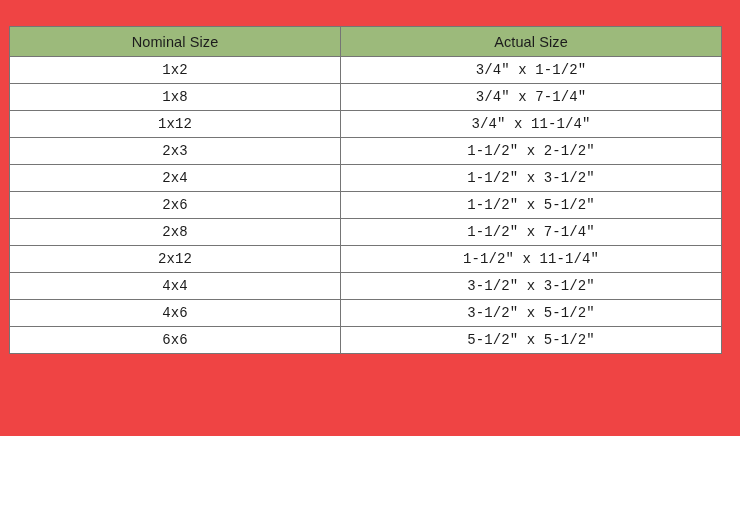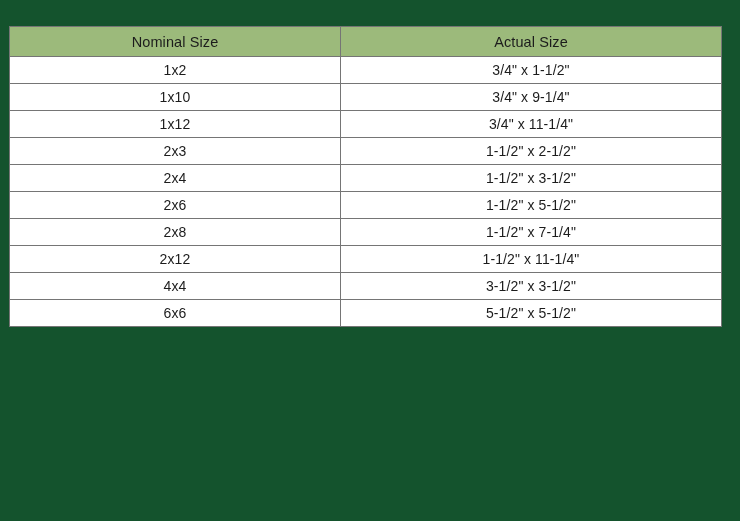--- a/index.html
+++ b/index.html
@@ -10,22 +10,22 @@
   body {
     width: 740px;
     height: 521px;
     overflow: hidden;
     font-family: "Liberation Sans", sans-serif;
     -webkit-font-smoothing: antialiased;
   }
   .page {
     position: relative;
     width: 740px;
-    height: 521px;
-    background: #14532d;
+    height: 436px;
+    background: #ef4444;
   }
   .table-wrap {
     position: absolute;
     left: 9px;
     top: 26px;
     width: 712px;
   }
   table.size-table {
     border-collapse: collapse;
     table-layout: fixed;
@@ -51,21 +51,21 @@
     letter-spacing: 0.1px;
   }
   table.size-table tbody td {
     background: #ffffff;
     height: 26px;
     font-size: 14px;
     font-weight: normal;
     letter-spacing: 0.1px;
   }
 </style>
-<style>table.size-table thead th{background:#9cba7b;color:#1c1c1c;}table.size-table tbody td{background:#ffffff;color:#1c1c1c;}table.size-table th,table.size-table td{border-color:#757575;}</style></head>
+<style>table.size-table thead th{background:#9cba7b;color:#1c1c1c;}table.size-table tbody td{background:#ffffff;color:#1c1c1c;font-family:Liberation Mono, monospace;}table.size-table th,table.size-table td{border-color:#757575;}</style></head>
 <body>
 
 <div class="page">
   <div class="table-wrap">
     <table class="size-table">
       <colgroup>
         <col class="col-nominal">
         <col class="col-actual">
       </colgroup>
       <thead>
@@ -73,22 +73,22 @@
           <th>Nominal Size</th>
           <th>Actual Size</th>
         </tr>
       </thead>
       <tbody id="table-body">
           <tr>
             <td>1x2</td>
             <td>3/4" x 1-1/2"</td>
           </tr>
           <tr>
-            <td>1x10</td>
-            <td>3/4" x 9-1/4"</td>
+            <td>1x8</td>
+            <td>3/4" x 7-1/4"</td>
           </tr>
           <tr>
             <td>1x12</td>
             <td>3/4" x 11-1/4"</td>
           </tr>
           <tr>
             <td>2x3</td>
             <td>1-1/2" x 2-1/2"</td>
           </tr>
           <tr>
@@ -105,19 +105,23 @@
           </tr>
           <tr>
             <td>2x12</td>
             <td>1-1/2" x 11-1/4"</td>
           </tr>
           <tr>
             <td>4x4</td>
             <td>3-1/2" x 3-1/2"</td>
           </tr>
           <tr>
+            <td>4x6</td>
+            <td>3-1/2" x 5-1/2"</td>
+          </tr>
+          <tr>
             <td>6x6</td>
             <td>5-1/2" x 5-1/2"</td>
           </tr>
         </tbody>
     </table>
   </div>
 </div>
 
 </body></html>

